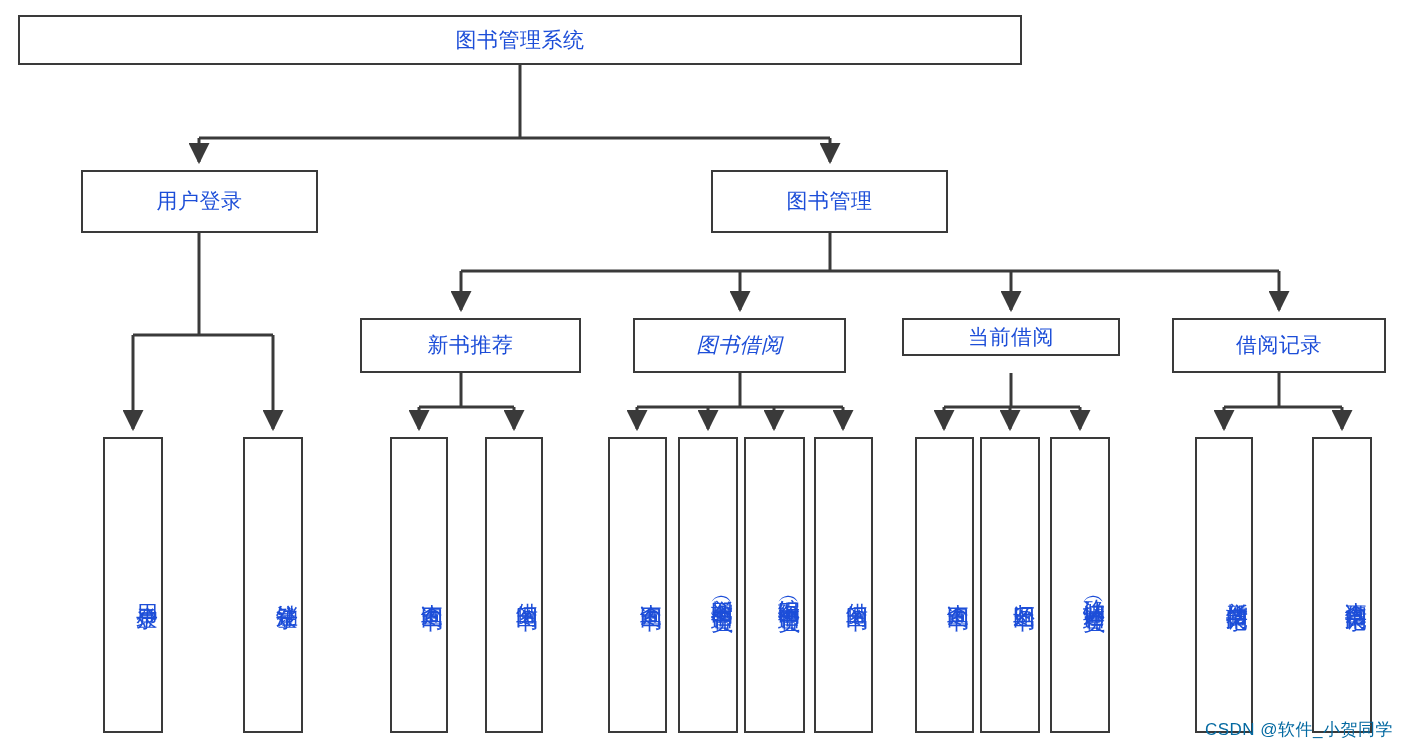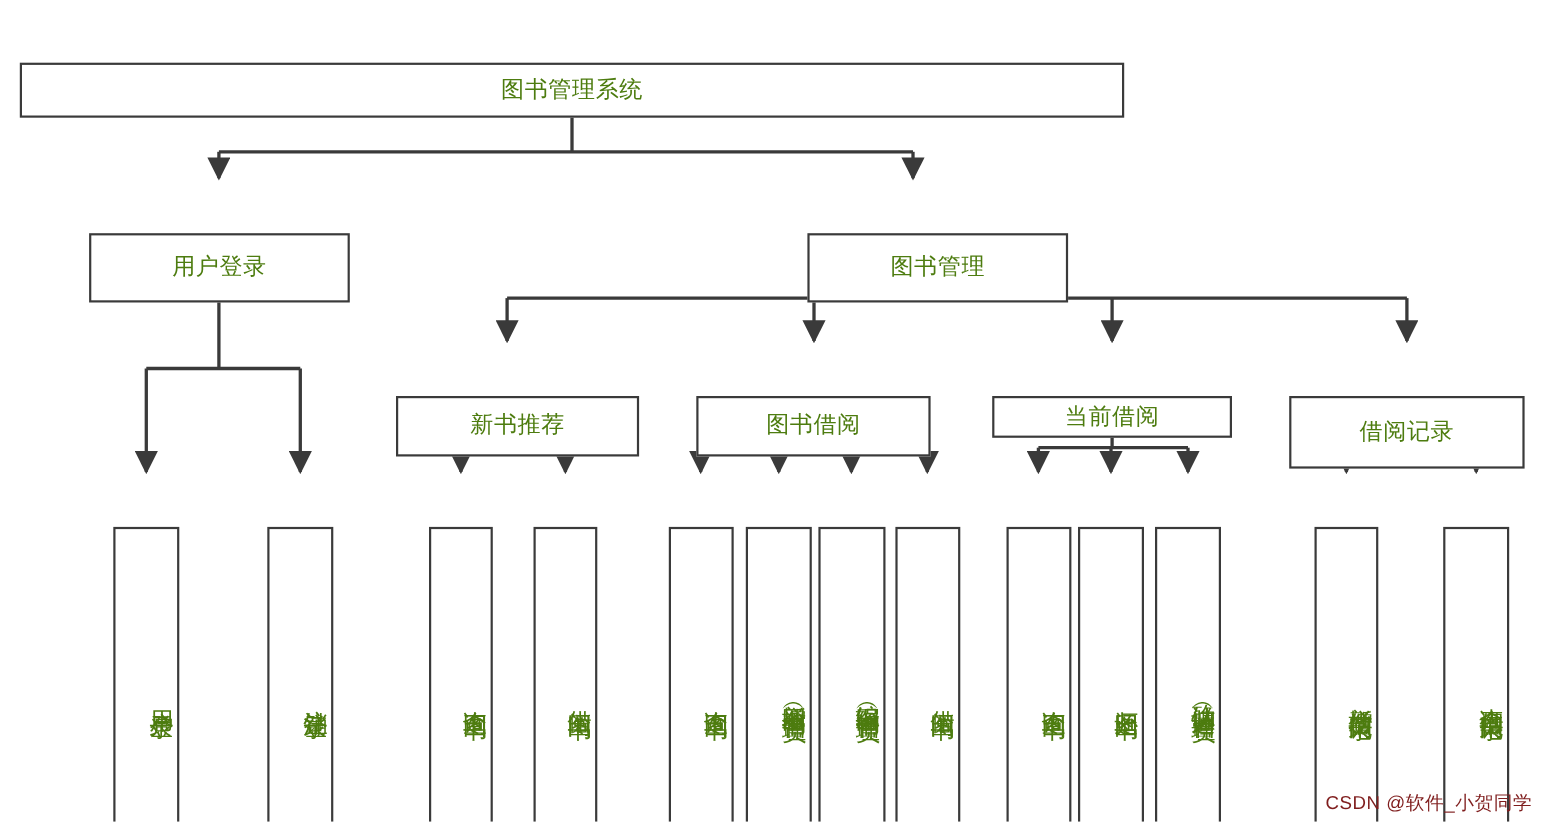--- a/index.html
+++ b/index.html
@@ -26,23 +26,22 @@
     pointer-events: none;
   }
   .node {
     position: absolute;
     box-sizing: border-box;
     background: #ffffff;
     border: 2px solid #3a3a3a;
     display: flex;
     align-items: center;
     justify-content: center;
-    color: #4d7c0f;
+    color: #1d4ed8;
     line-height: 1.25;
-    margin-top: 42px;
   }
   .node.horiz {
     font-size: 21px;
     letter-spacing: 0.5px;
   }
   .node.vert {
     writing-mode: vertical-rl;
     text-orientation: upright;
     align-items: flex-start;
     justify-content: center;
@@ -56,21 +55,21 @@
   }
   .node.vert .lbl {
     writing-mode: vertical-rl;
     text-orientation: upright;
   }
   #watermark {
     position: absolute;
     right: 12px;
     bottom: 6px;
     font-size: 17px;
-    color: #7f1d1d;
+    color: #0369a1;
     letter-spacing: 0.5px;
     white-space: nowrap;
   }
 </style>
 </head>
 <body>
 
 <div id="canvas">
 
   <svg class="wires" viewBox="0 0 1405 747" xmlns="http://www.w3.org/2000/svg">
@@ -123,34 +122,34 @@
     </g>
   </svg>
 
   <div class="node horiz" style="left: 18px; top: 15px; width: 1004px; height: 50px;">
     <span class="lbl">图书管理系统</span>
   </div>
 
   <div class="node horiz" style="left: 81px; top: 170px; width: 237px; height: 63px;">
     <span class="lbl">用户登录</span>
   </div>
-  <div class="node horiz" style="left: 734px; top: 170px; width: 237px; height: 63px;">
+  <div class="node horiz" style="left: 711px; top: 170px; width: 237px; height: 63px;">
     <span class="lbl">图书管理</span>
   </div>
 
   <div class="node horiz" style="left: 360px; top: 318px; width: 221px; height: 55px;">
     <span class="lbl">新书推荐</span>
   </div>
-  <div class="node horiz" style="left: 633px; top: 318px; width: 213px; height: 55px;">
+  <div class="node horiz" style="left: 633px; top: 318px; width: 213px; height: 55px; font-style: italic;">
     <span class="lbl">图书借阅</span>
   </div>
   <div class="node horiz" style="left: 902px; top: 318px; width: 218px; height: 38px;">
     <span class="lbl">当前借阅</span>
   </div>
-  <div class="node horiz" style="left: 1172px; top: 318px; width: 214px; height: 66px;">
+  <div class="node horiz" style="left: 1172px; top: 318px; width: 214px; height: 55px;">
     <span class="lbl">借阅记录</span>
   </div>
 
   <div class="node vert" style="left: 103px; top: 437px; width: 60px; height: 296px;">
     <span class="lbl">用户登录</span>
   </div>
   <div class="node vert" style="left: 243px; top: 437px; width: 60px; height: 296px;">
     <span class="lbl">注销登录</span>
   </div>
   <div class="node vert" style="left: 390px; top: 437px; width: 58px; height: 296px;">

